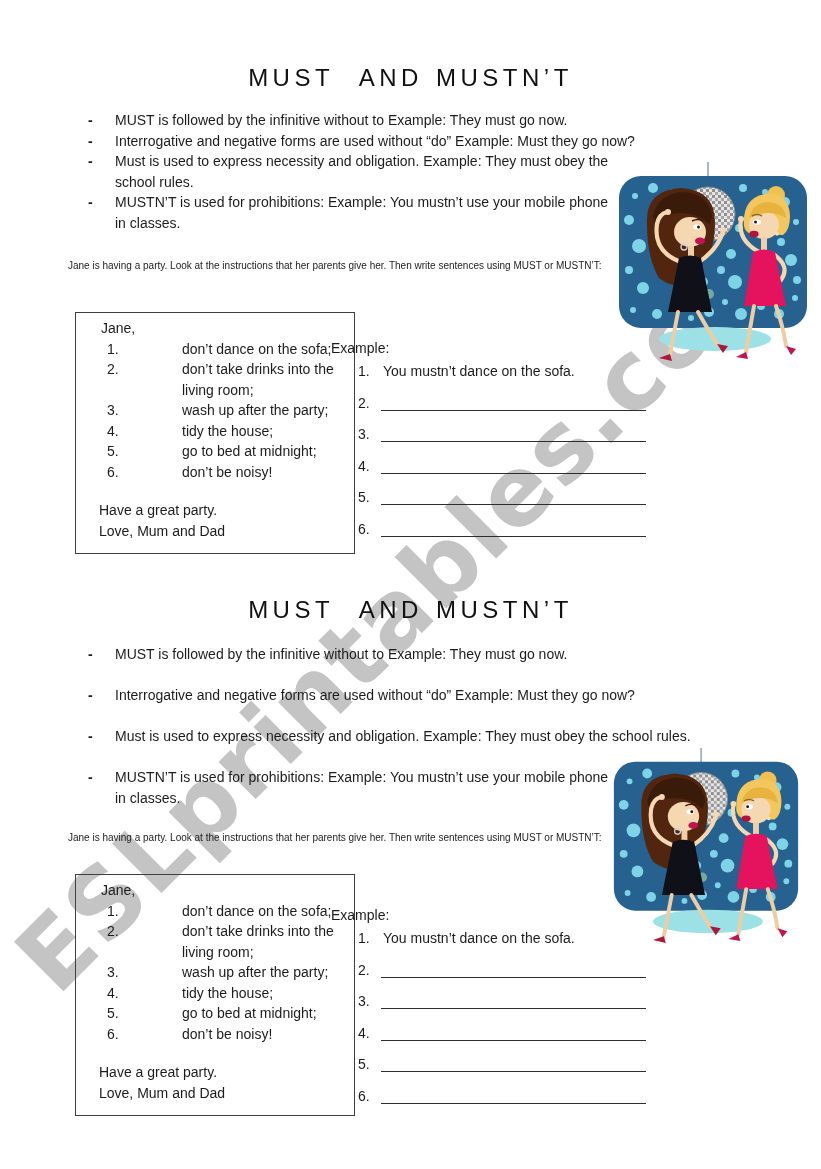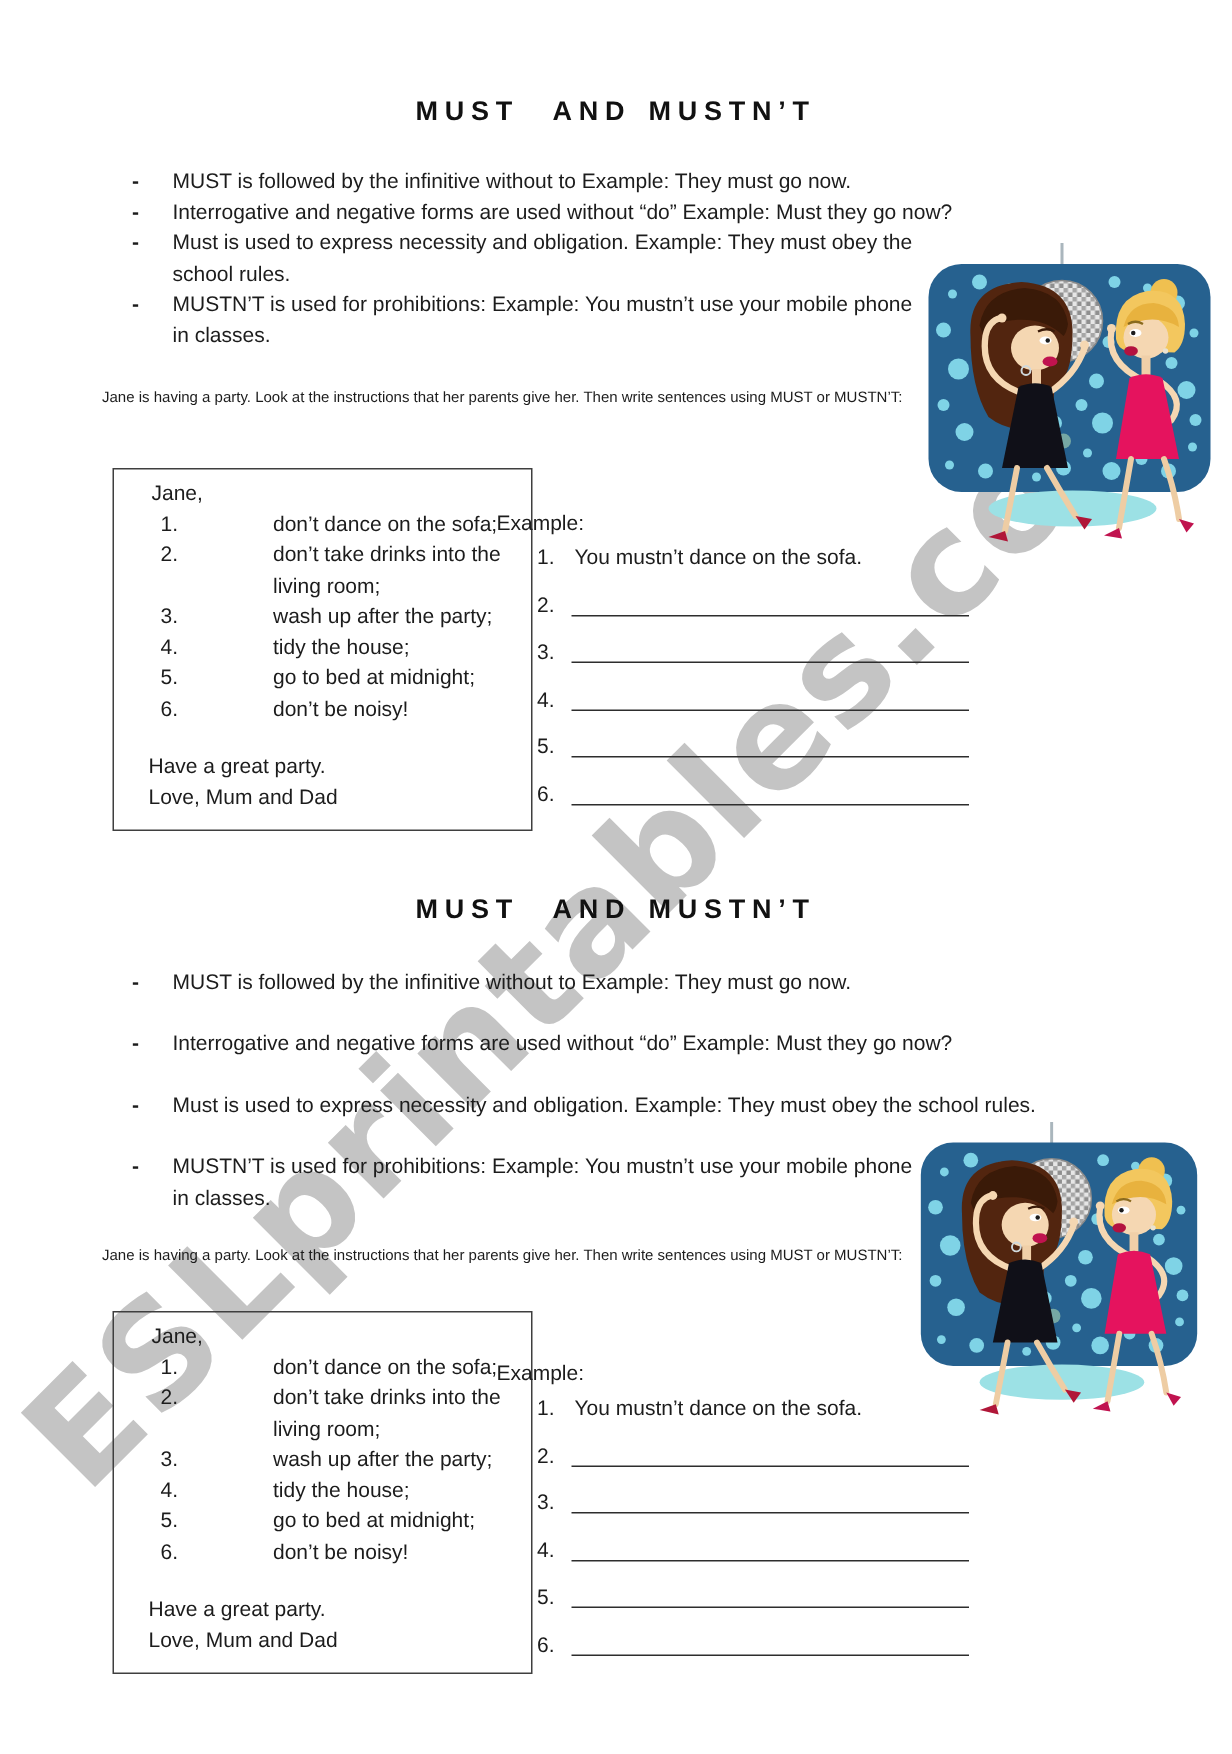--- a/index.html
+++ b/index.html
@@ -22,21 +22,21 @@
     position:absolute;left:0;top:0;
     transform:translate(-50%,-50%) rotate(-45deg);
     font-size:96px;font-weight:bold;letter-spacing:2px;
     color:#bababa;opacity:.85;white-space:nowrap;
     font-family:"DejaVu Sans",sans-serif;
   }
 
   
   .title{
     left:0;width:821px;text-align:center;
-    font-weight:bold;font-size:18px;letter-spacing:4.5px;word-spacing:2px;
+    font-weight:normal;font-size:24px;letter-spacing:4.5px;word-spacing:2px;
     white-space:pre;color:#111;
   }
   #title1{top:64px;}
   #title2{top:596px;}
 
   
   .rules{left:88px;font-size:14px;line-height:20.5px;}
   #rules1{top:110px;}
   #rules2{top:644px;}
   .rule{display:flex;}

